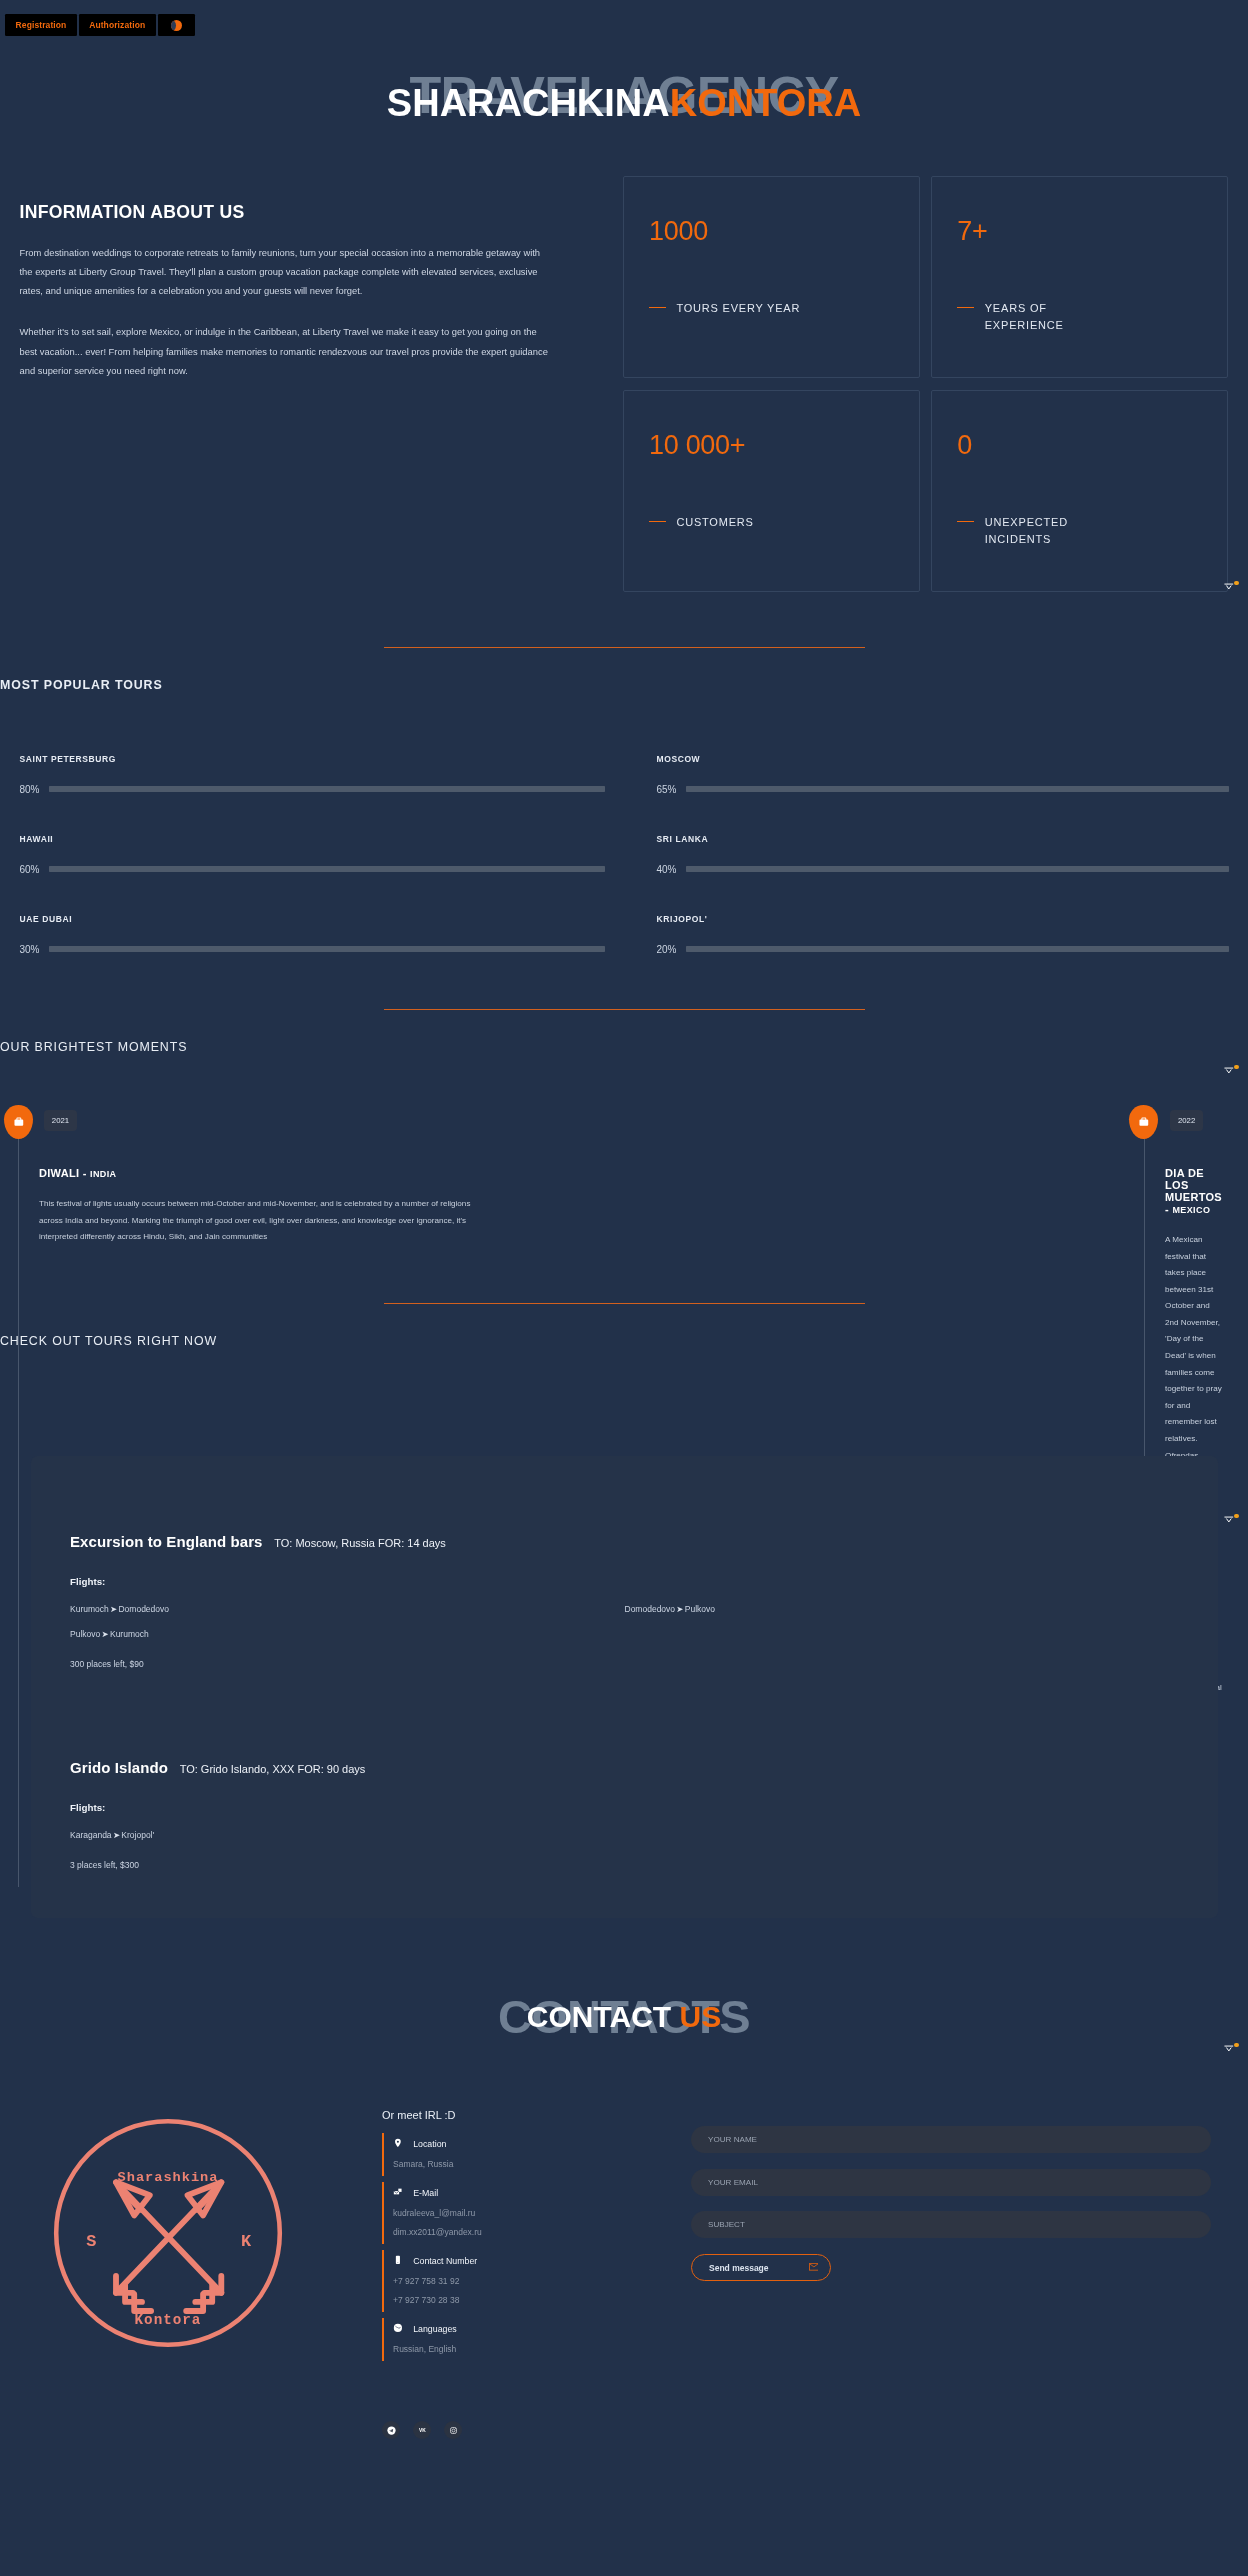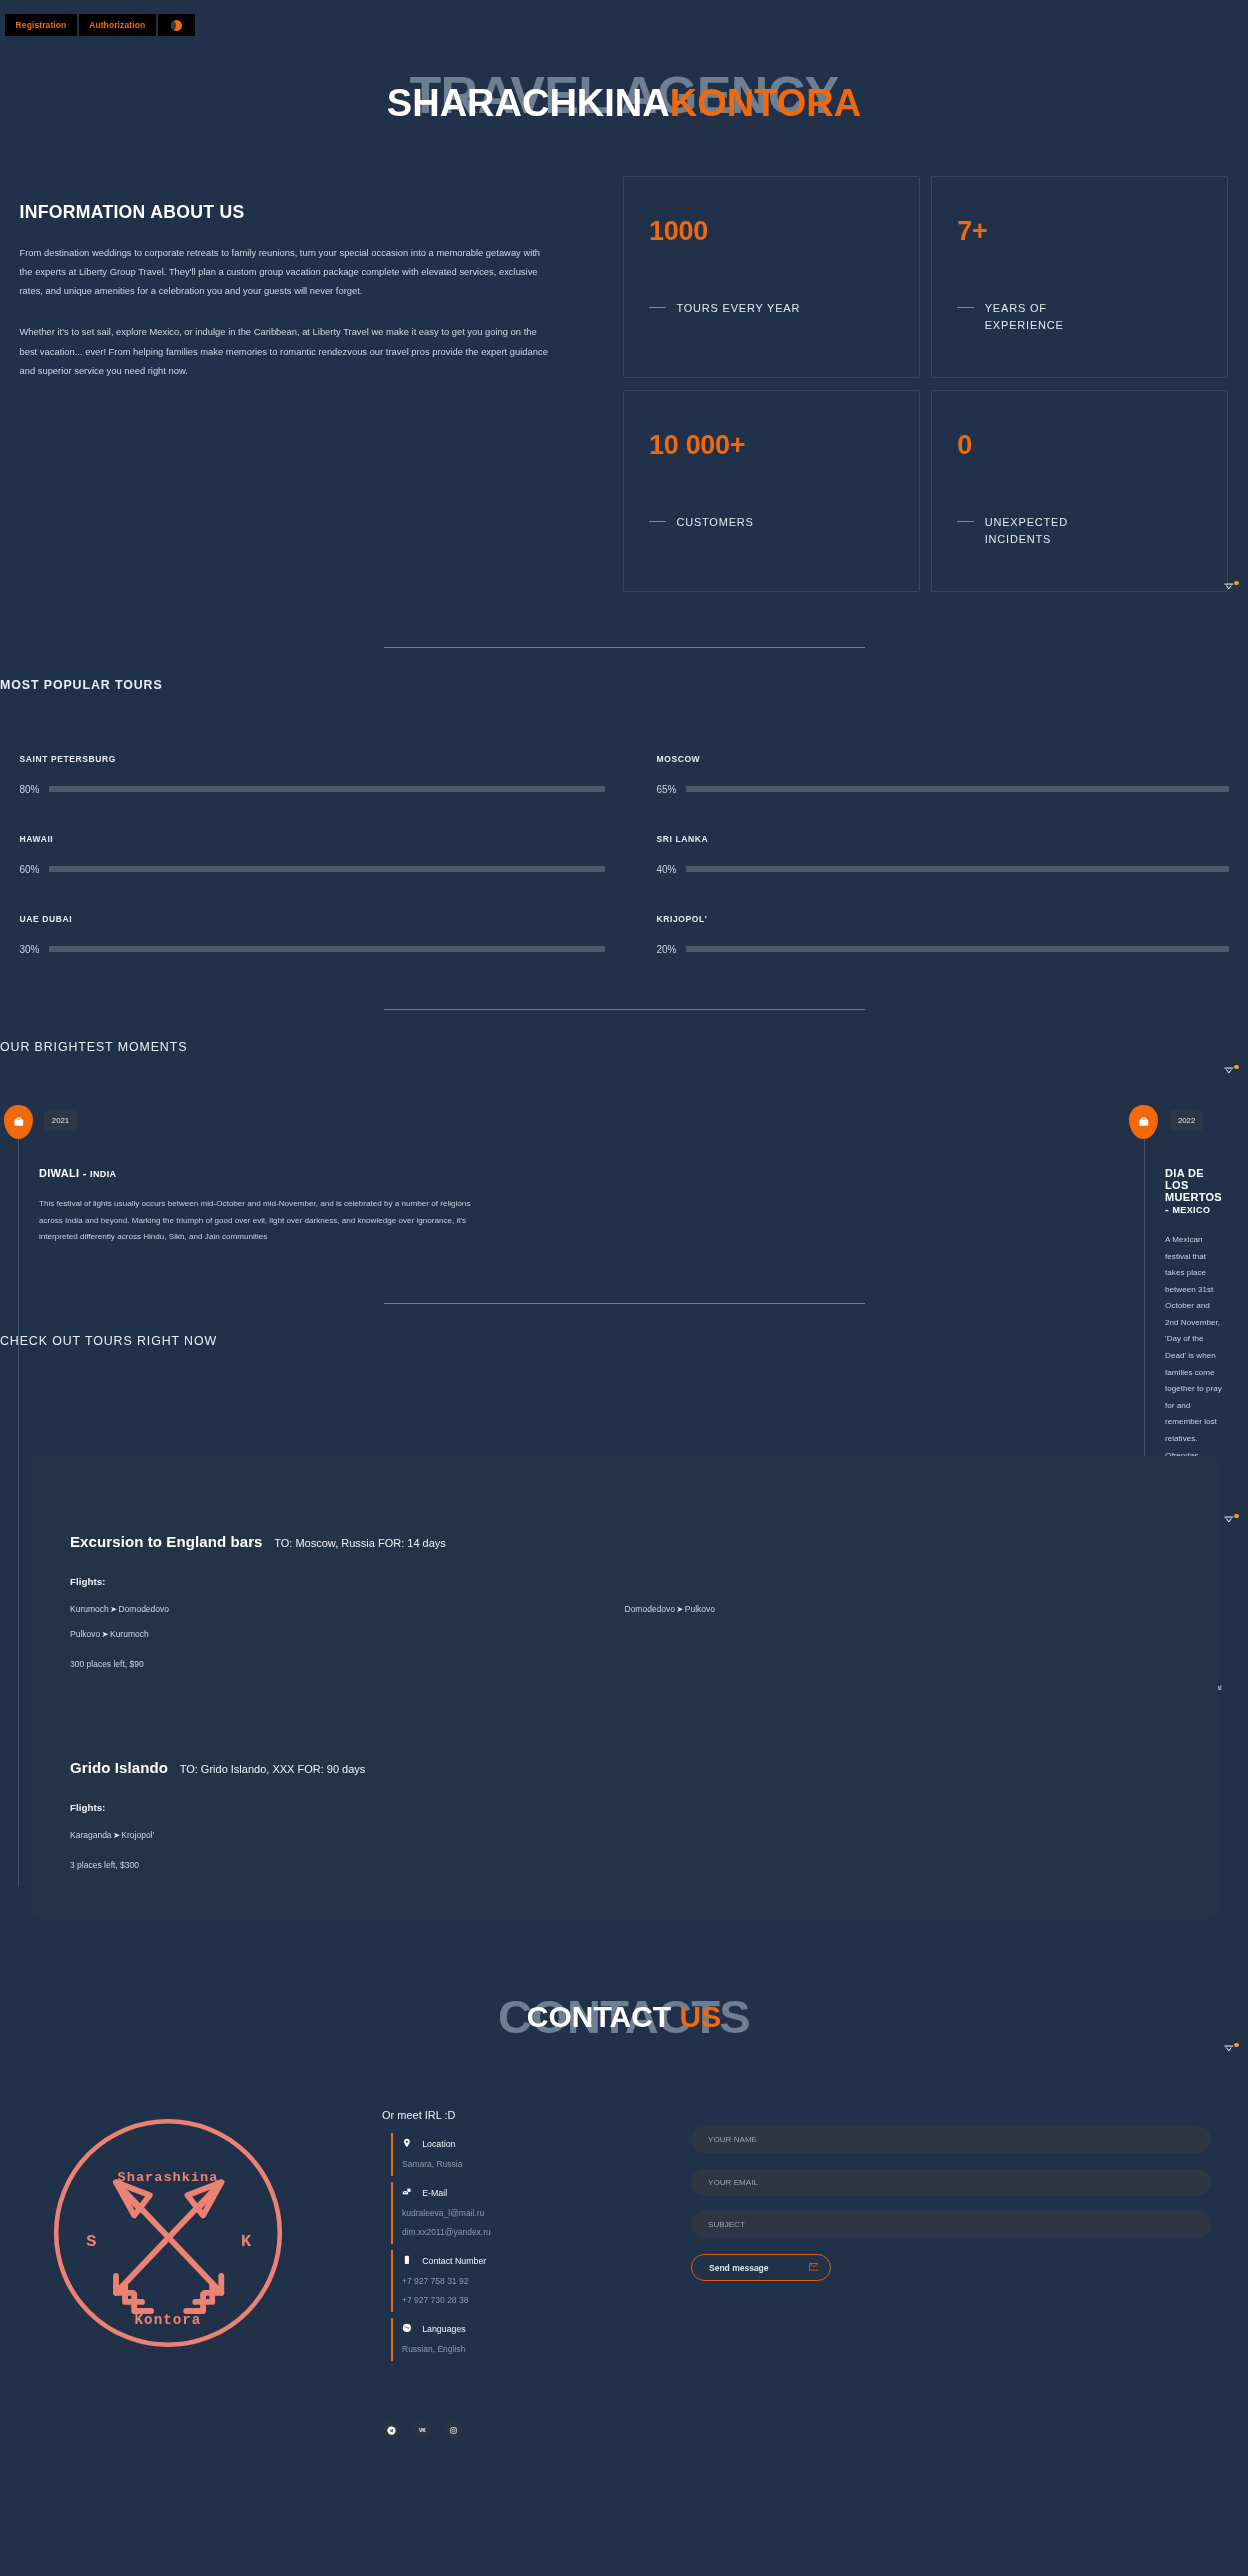--- a/index.html
+++ b/index.html
@@ -47,21 +47,21 @@
   
   .about { position: absolute; top: 202px; left: 19.5px; width: 572px; }
   .about h2 { font-size: 17.6px; font-weight: bold; letter-spacing: 0.3px; color: #fff; }
   .about p { margin-top: 19.5px; font-size: 9.4px; line-height: 2.05; color: #cfd7e4; max-width: 533px; }
   .about p + p { margin-top: 22px; }
 
   
   .stats { position: absolute; top: 176px; left: 623px; width: 605px;
            display: grid; grid-template-columns: 1fr 1fr; gap: 11.7px; }
   .stat-card { border: 0.7px solid #34455f; border-radius: 2px; height: 202px; padding: 39px 25px 0 25px; }
-  .stat-num { font-size: 27px; font-weight: bold; color: #f2690d; letter-spacing: -0.3px; }
+  .stat-num { font-size: 27px; font-weight: normal; color: #f2690d; letter-spacing: -0.3px; }
   .stat-label-row { display: flex; align-items: flex-start; gap: 10.4px; margin-top: 53px; }
   .dash { width: 17px; height: 1.3px; background: #f2690d; margin-top: 7.2px; flex: 0 0 auto; }
   .stat-label { font-size: 11px; letter-spacing: 0.8px; color: #e3e9f2; line-height: 1.55; max-width: 137px; }
 
   
   .sec { position: absolute; left: 0; width: 1248px; text-align: left; }
   .sec .rule { width: 481px; height: 0.7px; background: #d2601e; margin: 0 auto; }
   .sec .title { margin-top: 30px; font-size: 12.4px; letter-spacing: 0.9px; color: #e9eef5; font-weight: bold; }
   .sec .title.light { font-weight: normal; }
 
@@ -117,21 +117,21 @@
   .ch-bg { position: absolute; width: 100%; text-align: center; top: 1.3px;
            font-size: 47px; font-weight: bold; color: #6f7f93; letter-spacing: -0.7px; }
   .ch-fg { position: absolute; width: 100%; text-align: center; top: 11.7px;
            font-size: 30px; font-weight: bold; }
   .ch-fg .w { color: #ffffff; }
   .ch-fg .o { color: #f2690d; }
 
   .logo-wrap { position: absolute; top: 2116px; left: 51px; width: 234px; height: 234px; }
   .contact-col { position: absolute; top: 2109px; left: 382px; width: 273px; }
   .meet-irl { font-size: 11px; color: #eaeff6; margin-bottom: 11.7px; }
-  .c-item { border-left: 2px solid #f2690d; padding: 5.2px 0 7.8px 9px; margin-bottom: 5.2px; margin-left: 9px; }
+  .c-item { border-left: 2px solid #f2690d; padding: 5.2px 0 7.8px 9px; margin-bottom: 5.2px; }
   .c-head { display: flex; align-items: center; gap: 10.4px; }
   .c-head svg { width: 9.8px; height: 9.8px; }
   .c-title { font-size: 8.8px; color: #f2f5fa; }
   .c-val { margin-top: 9px; font-size: 8.5px; color: #8e98a8; }
   .socials { position: absolute; top: 2421px; left: 382px; display: flex; gap: 13px; }
   .soc { width: 18px; height: 18px; border-radius: 50%; background: #2b3342;
          display: flex; align-items: center; justify-content: center; cursor: pointer; }
   .soc svg { width: 9px; height: 9px; }
 
   

